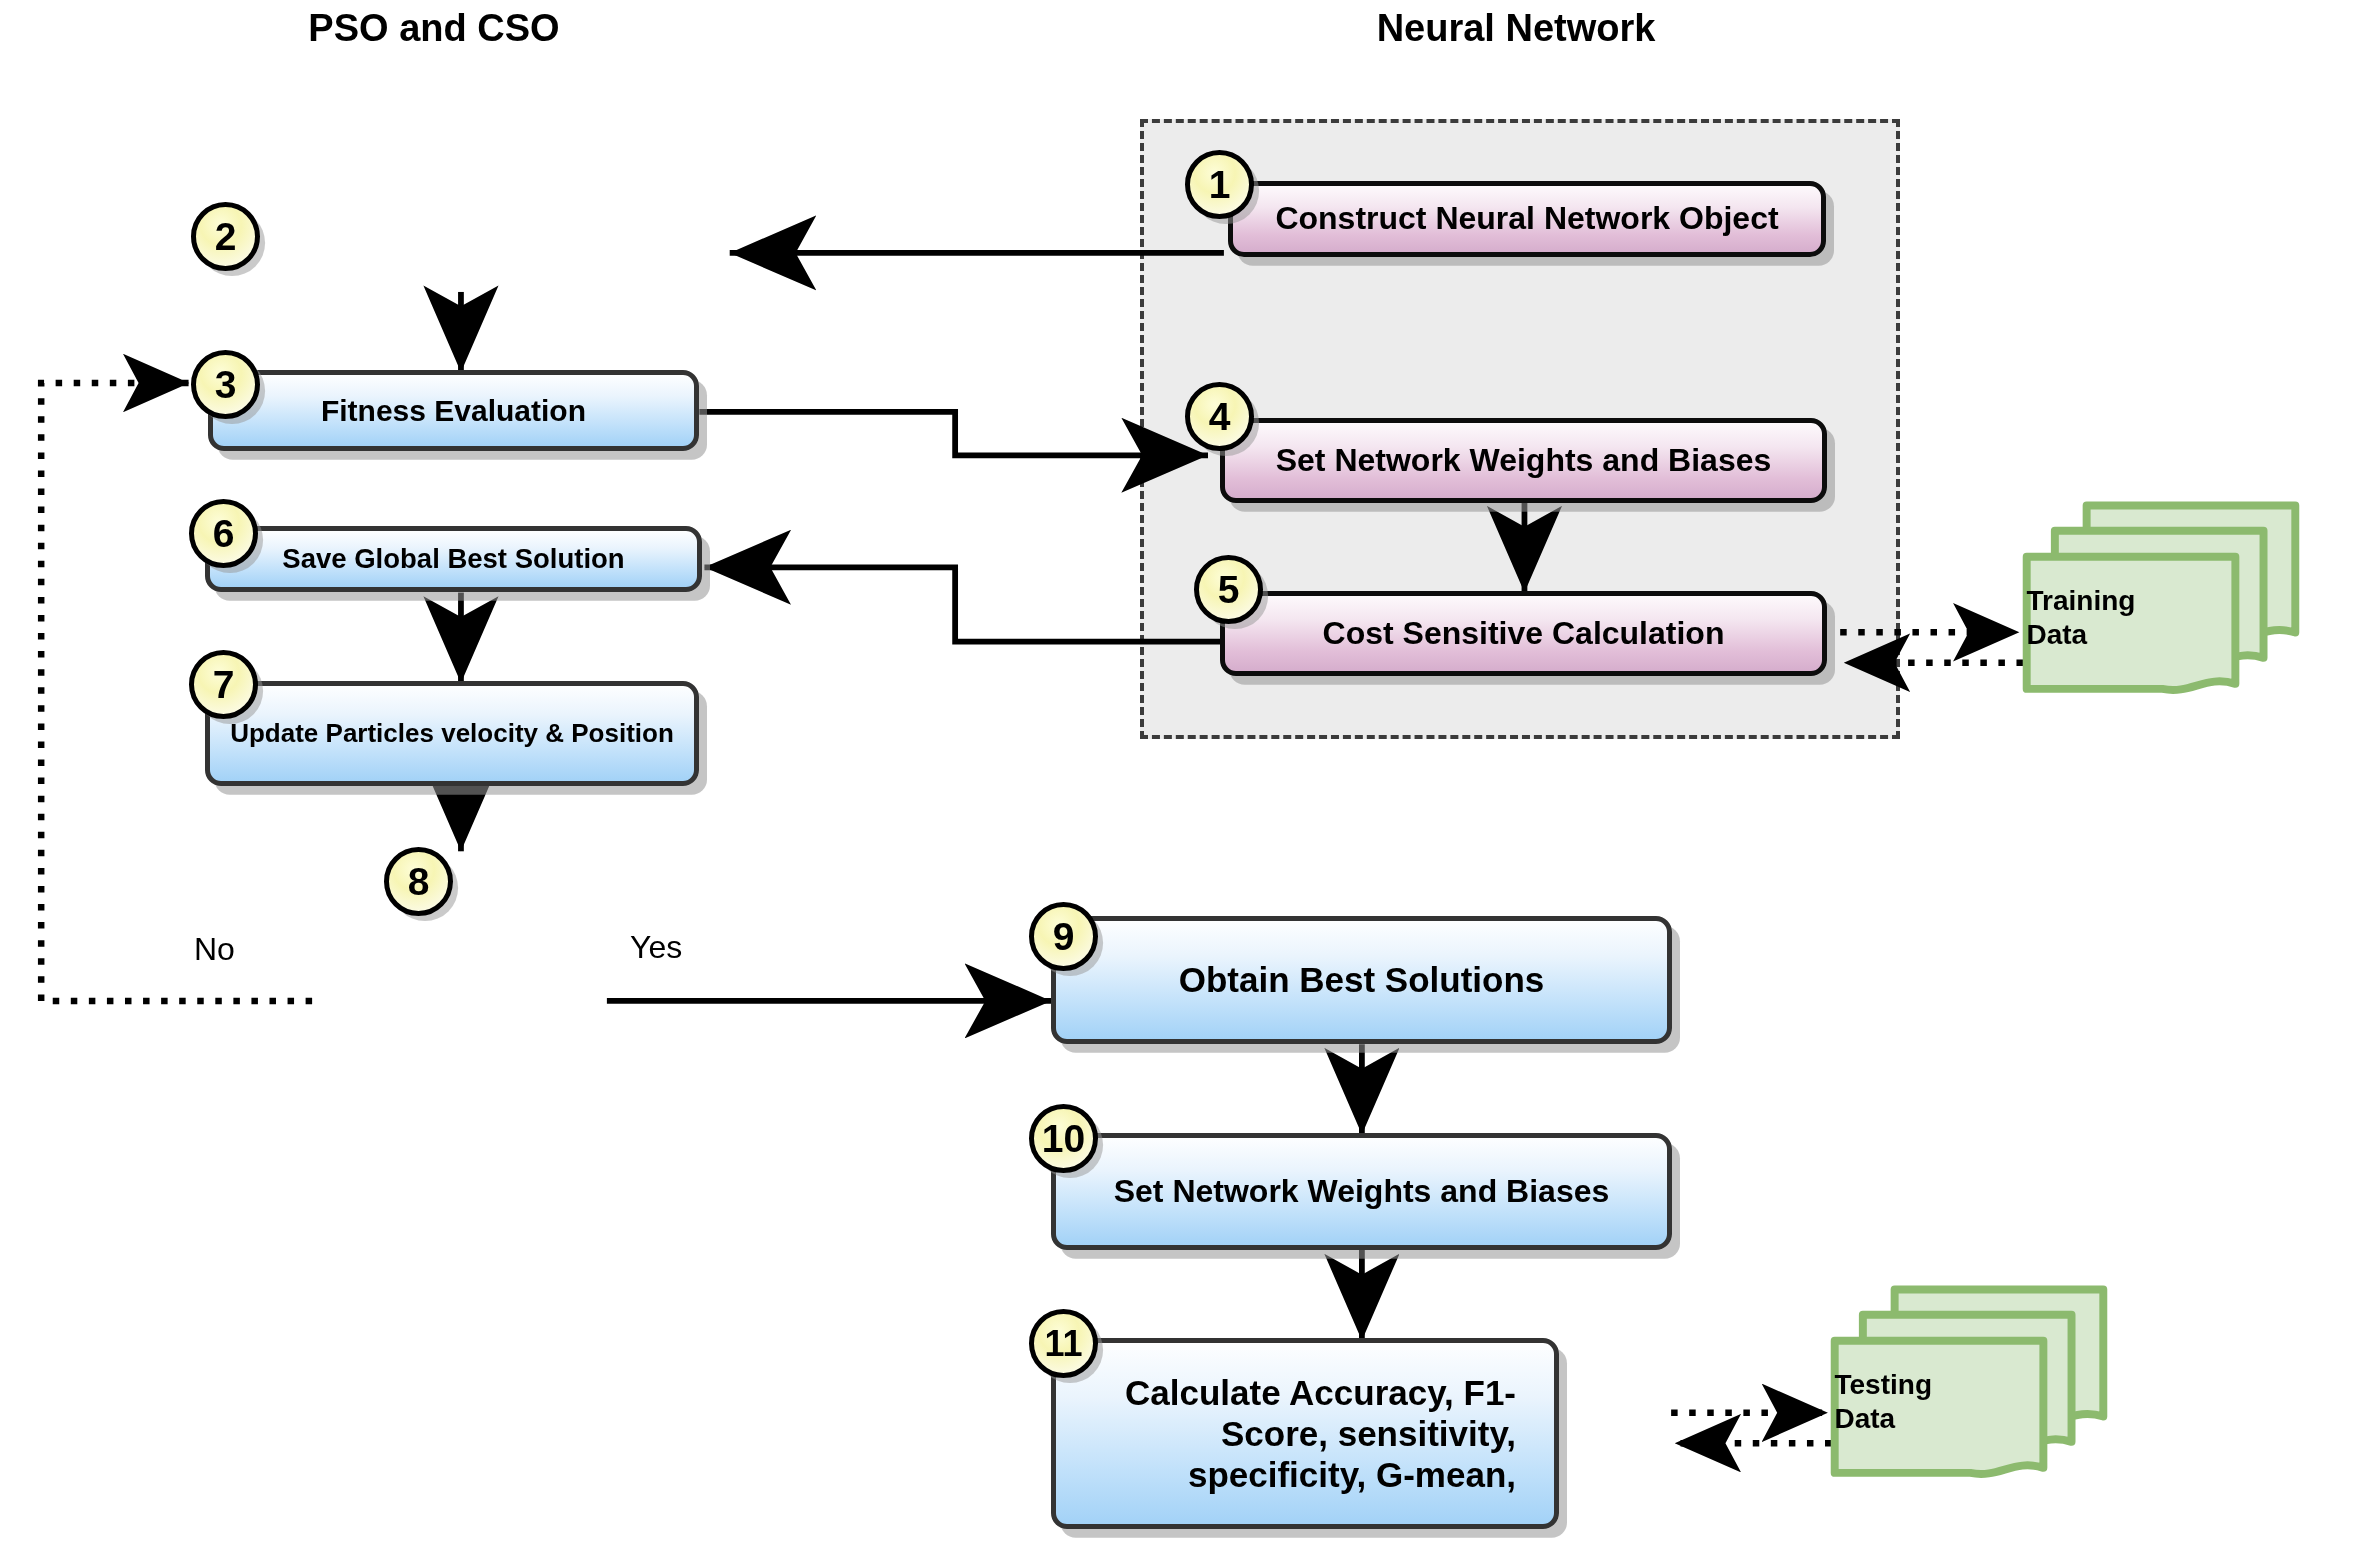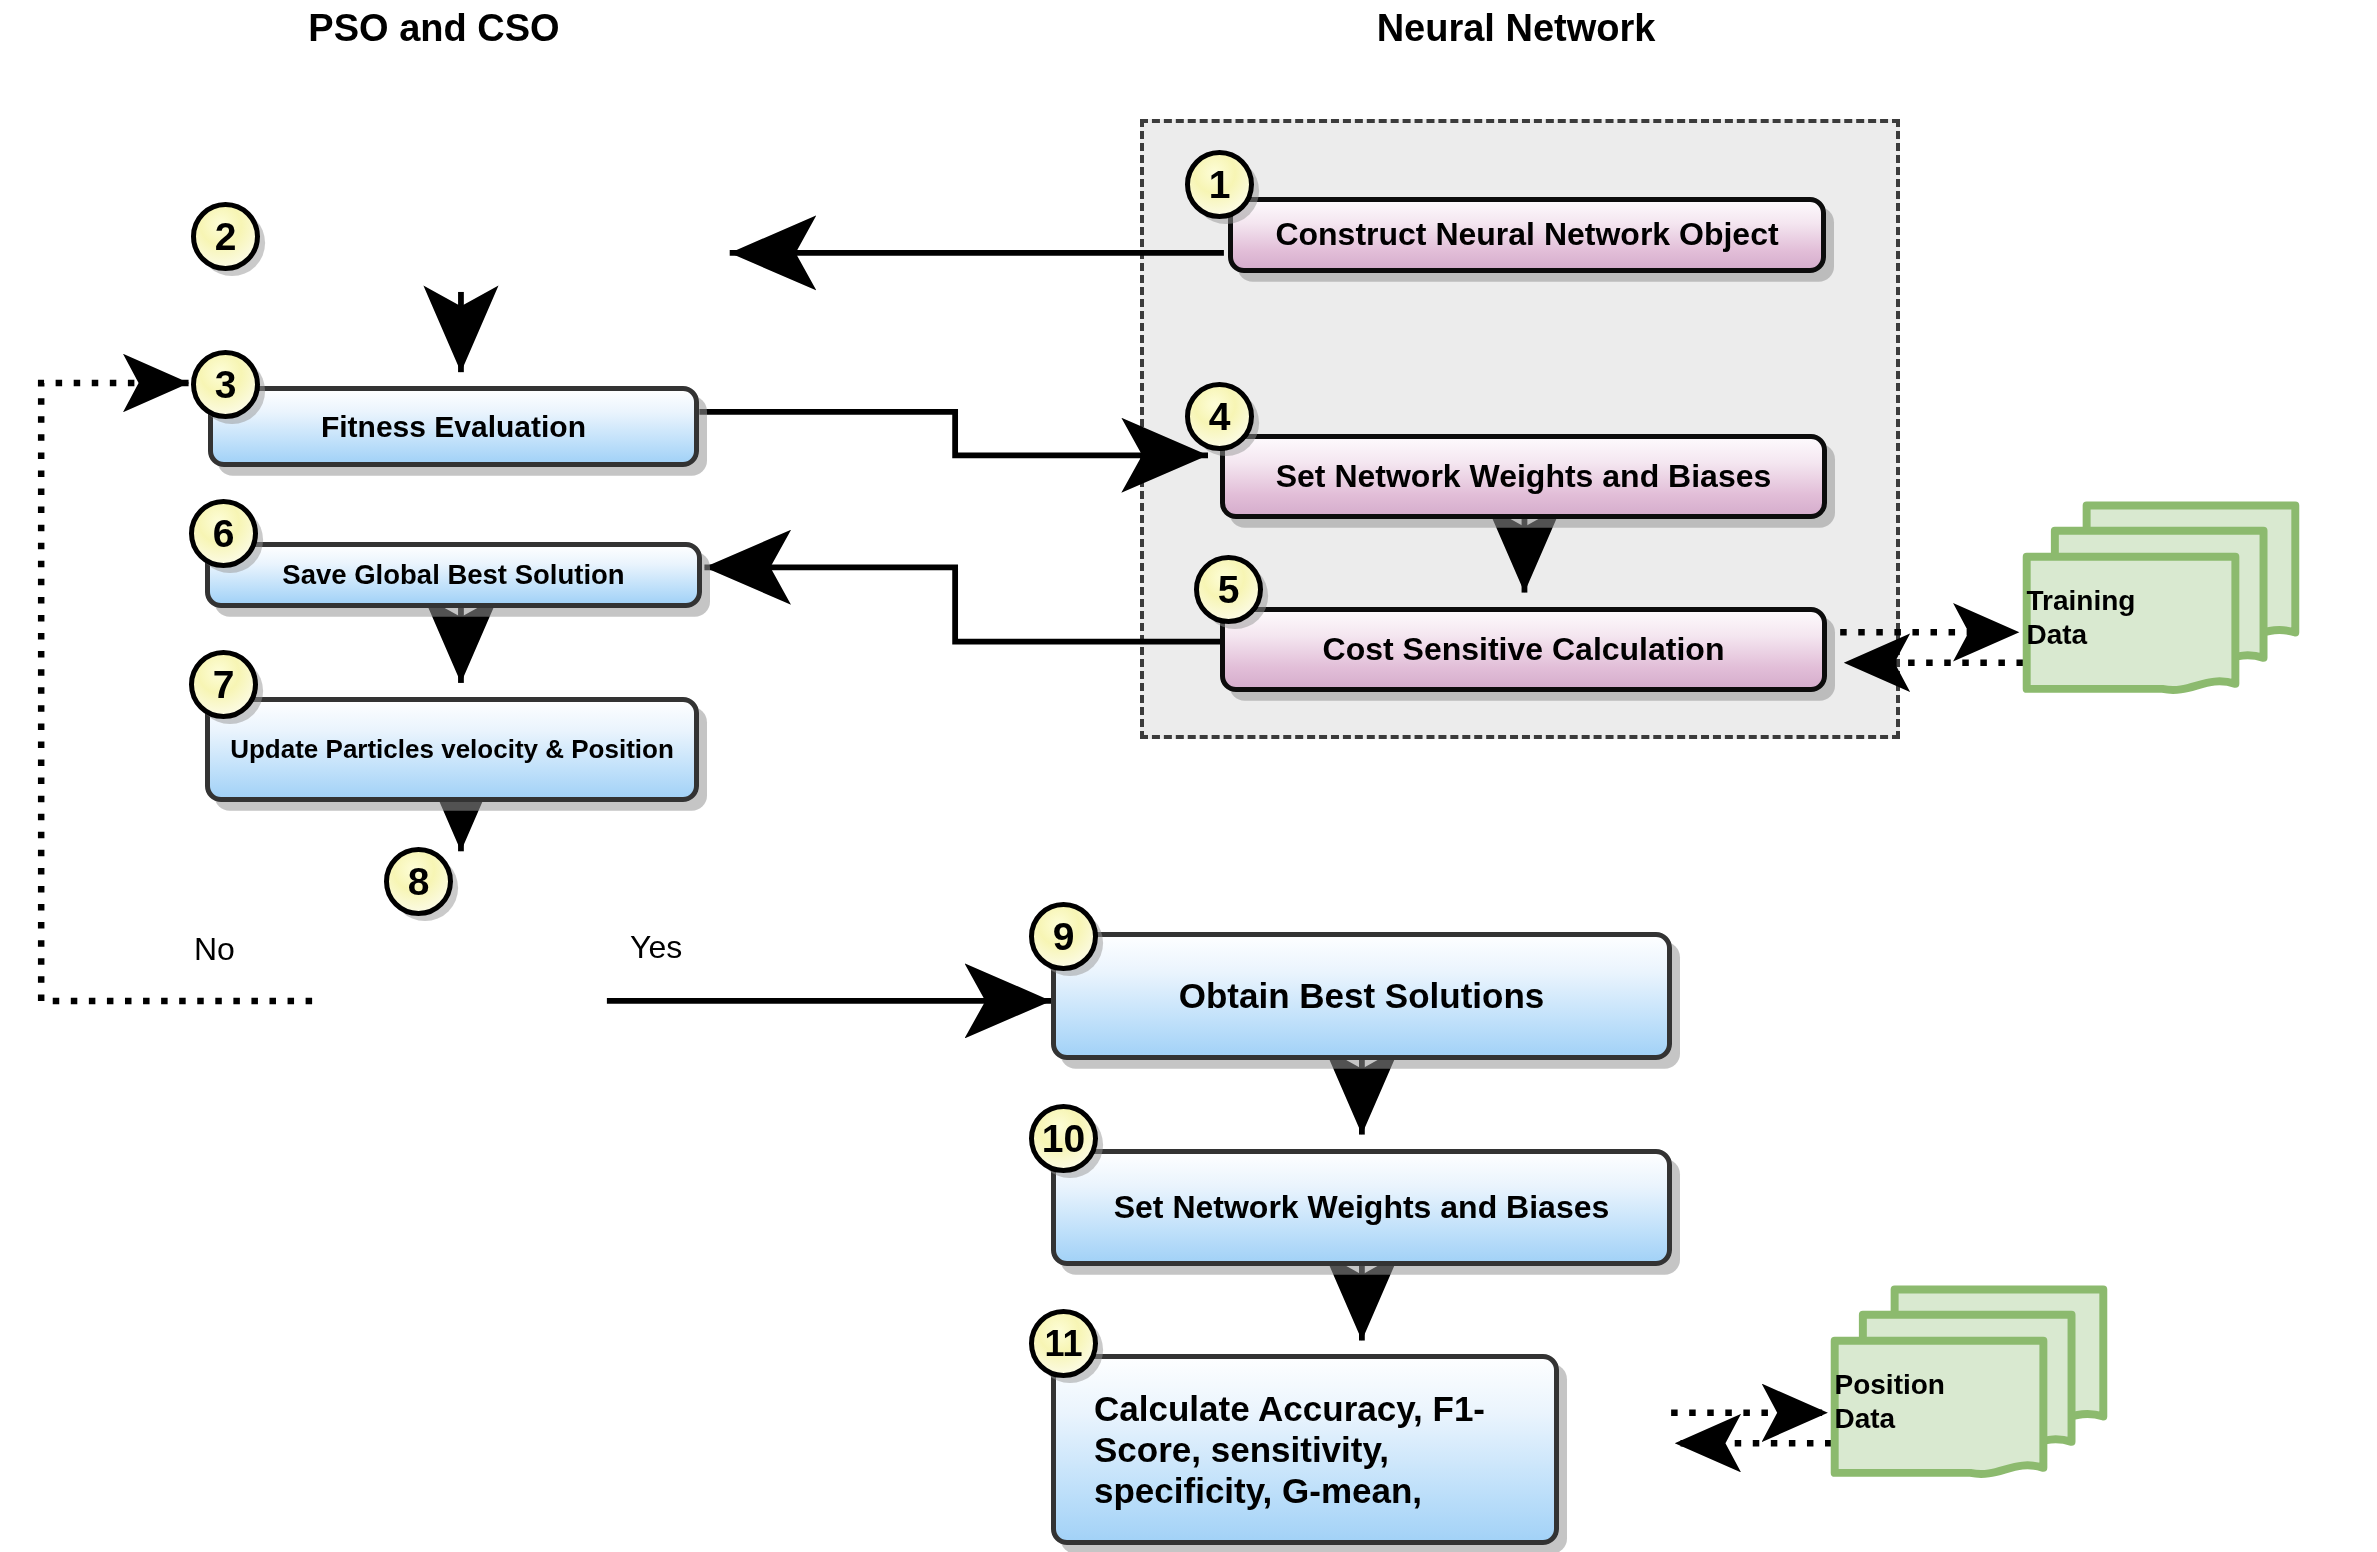--- a/index.html
+++ b/index.html
@@ -8,22 +8,22 @@
   .stage{position:absolute;left:0;top:0;width:2377px;height:1553px;}
   svg.layer{position:absolute;left:0;top:0;width:2377px;height:1553px;}
 
   
   .heading{position:absolute;font-size:38px;font-weight:700;color:#000;
            text-align:right;white-space:nowrap;transform:translateX(-50%);}
 
   
   .node{position:absolute;box-sizing:border-box;border-radius:16px;
         display:flex;align-items:center;justify-content:center;
-        text-align:left;font-weight:700;color:#000;line-height:1.18;
-        padding:2.9px 10px;margin-top:16px;}
+        text-align:right;font-weight:700;color:#000;line-height:1.18;
+        padding:2.9px 10px;}
   .node.blue{border:5px solid #333333;
         background:linear-gradient(180deg,#fdfeff 0%,#eaf4fd 30%,#bfe0fa 72%,#a3d2f7 100%);
         box-shadow:8.7px 9.4px 0 -0.7px rgba(150,150,150,0.55);}
   .node.pink{border:5px solid #0c0c0c;
         background:linear-gradient(180deg,#fdf9fc 0%,#f4e6f0 32%,#e2bed8 74%,#d6aecd 100%);
         box-shadow:8.7px 9.4px 0 -0.7px rgba(150,150,150,0.55);}
 
   
   .diamond-wrap{position:absolute;}
   .diamond-txt{position:absolute;left:0;top:0;width:100%;height:100%;
@@ -198,19 +198,19 @@
 
   <div class="multidoc" style="left:1828px;top:1283px;width:282px;height:213px;">
     <svg width="282" height="213" viewBox="0 0 390 295">
       <g fill="#d9e9d0" stroke="#8cba6e" stroke-width="11" stroke-linejoin="round">
         <path d="M92,9 L381,9 L381,185 C340,172 320,200 280,192 L92,192 Z"></path>
         <path d="M48,44 L337,44 L337,220 C296,207 276,235 236,227 L48,227 Z"></path>
         <path d="M9,80 L298,80 L298,256 C257,243 237,271 197,263 L9,263 Z"></path>
       </g>
     </svg>
     <div class="doc-txt" style="left:6.5px;top:65px;width:209px;height:108px;flex-direction:column;">
-      <span>Position</span>
+      <span>Testing</span>
       <span>Data</span>
     </div>
   </div>
 
 </div>
 
 
 </body></html>

